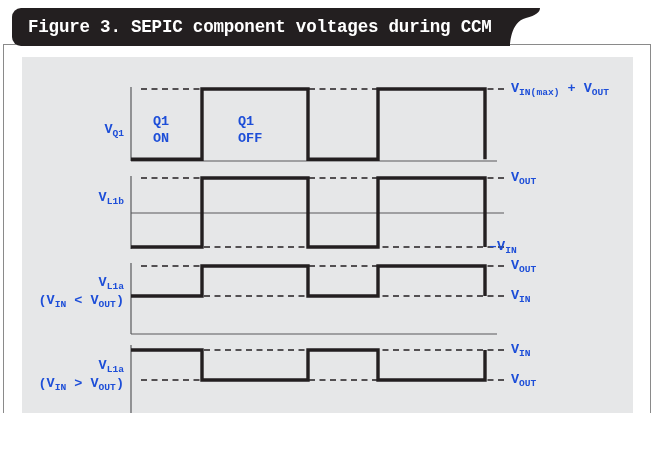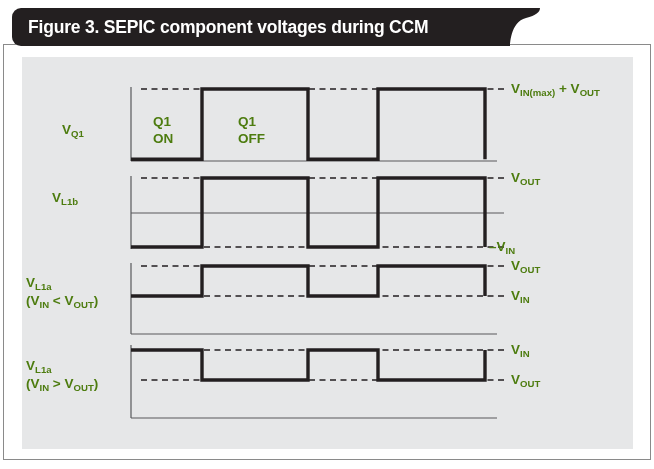--- a/index.html
+++ b/index.html
@@ -6,23 +6,24 @@
     margin: 0;
     padding: 0;
     background: #ffffff;
   }
   body {
     font-family: "Liberation Sans", sans-serif;
   }
   #page {
     position: relative;
     width: 654px;
-    height: 469px;
+    height: 413px;
     background: #ffffff;
     overflow: hidden;
+    font-family: Liberation Mono, monospace;
   }
 
   
   .frame-left {
     position: absolute;
     left: 3px;
     top: 44px;
     width: 1px;
     height: 416px;
     background: #8a8a8a;
@@ -104,30 +105,30 @@
     z-index: 3;
   }
 
   .wave { fill: none; stroke: #231f20; stroke-width: 3.4; stroke-linejoin: miter; stroke-linecap: butt; }
   .dash { fill: none; stroke: #231f20; stroke-width: 1.3; stroke-dasharray: 6 4.5; }
   .axisline { fill: none; stroke: #58595b; stroke-width: 1.2; }
 
   
   .lbl {
     position: absolute;
-    color: #4d7c0f;
+    color: #1d4ed8;
     font-size: 13.5px;
     font-weight: bold;
     white-space: nowrap;
     z-index: 4;
   }
   .lbl sub { font-size: 9.6px; font-weight: bold; vertical-align: baseline; position: relative; top: 2.5px; }
   .lbl sup { font-size: 13.5px; font-weight: bold; vertical-align: baseline; position: relative; top: -0.5px; }
   .lbl.right { text-align: left; }
-  .lbl.left { text-align: left; }
+  .lbl.left { text-align: right; }
 </style>
 </head>
 <body>
 
 <div id="page">
 
   <div class="frame-left"></div>
   <div class="frame-top"></div>
   <div class="frame-right"></div>
   <div class="frame-bottom"></div>

